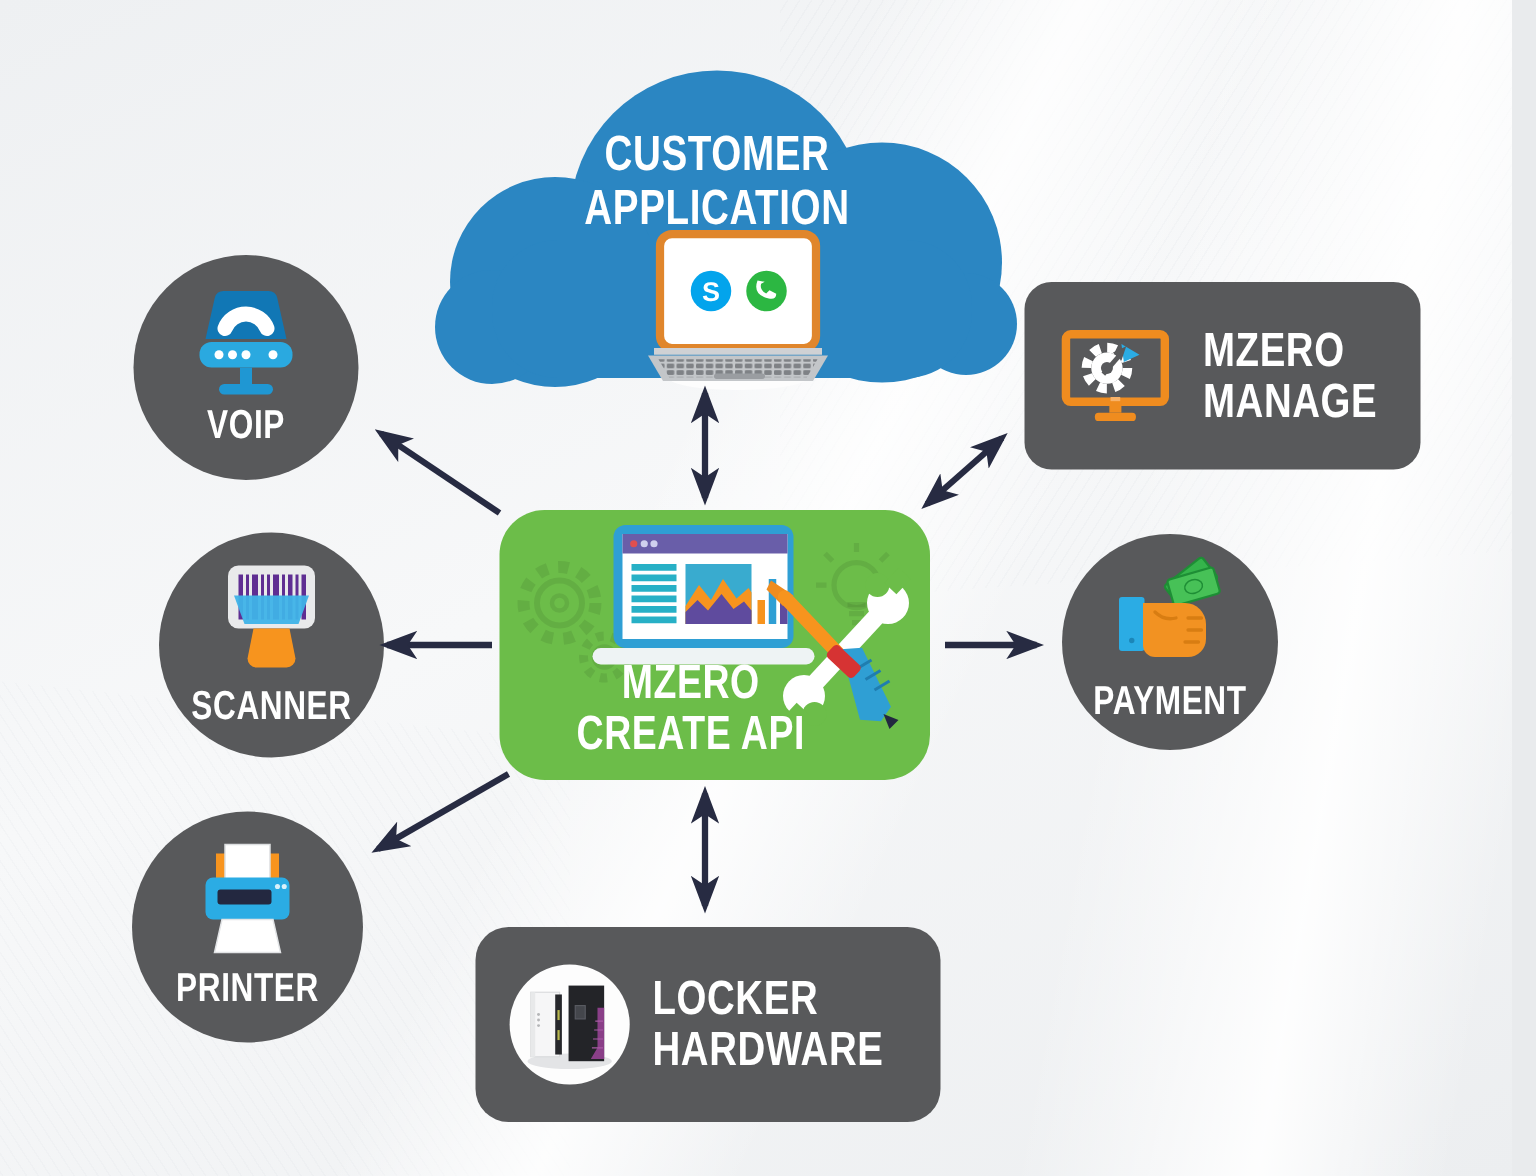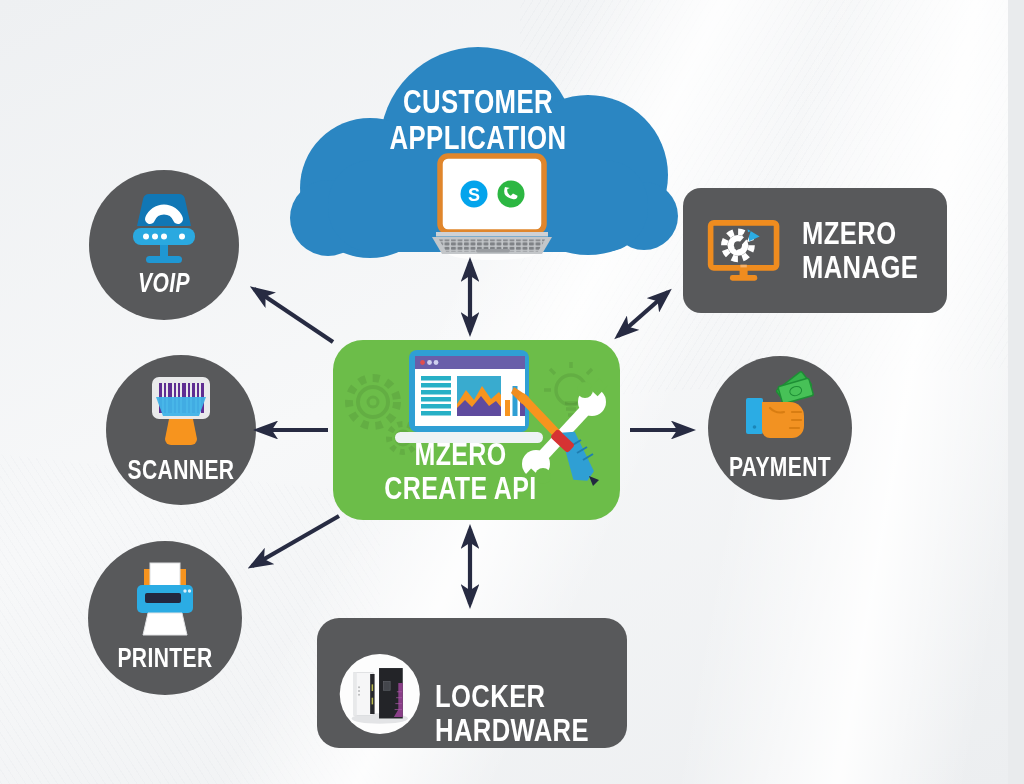--- a/index.html
+++ b/index.html
@@ -22,26 +22,26 @@
   .lbl{color:#fff;font-weight:700;letter-spacing:.5px;text-transform:uppercase;
        text-align:center;line-height:1.06;white-space:nowrap;}
   .lbl-lg{font-size:32px;}
   .lbl-md{font-size:27px;}
   .lbl-cloud{font-size:33px;line-height:1.08;}
   .node-circle{position:absolute;background:#58595b;border-radius:50%;}
   .node-box{position:absolute;background:#58595b;display:flex;align-items:center;}
   #cloud-label{left:300px;top:84px;width:356px;}
   #center-box{left:333px;top:340px;width:287px;height:180px;background:#6cbd49;border-radius:30px;}
   #center-label{left:0;top:98px;width:100%;transform:translateX(-16px) scaleX(.78);}
-  #voip-circle{left:89px;top:170px;width:150px;height:150px;font-style:italic;}
+  #voip-circle{left:89px;top:170px;width:150px;height:150px;}
   #scanner-circle{left:106px;top:355px;width:150px;height:150px;}
   #printer-circle{left:88px;top:541px;width:154px;height:154px;}
   #payment-circle{left:708px;top:356px;width:144px;height:144px;}
   #manage-box{left:683px;top:188px;width:264px;height:125px;border-radius:18px;}
-  #locker-box{left:317px;top:618px;width:310px;height:130px;border-radius:22px;align-items:flex-end;}
+  #locker-box{left:317px;top:618px;width:310px;height:130px;border-radius:22px;}
   .circle-label{position:absolute;left:0;width:100%;}
   #voip-circle .circle-label{bottom:22px;}
   #scanner-circle .circle-label{bottom:20px;}
   #printer-circle .circle-label{bottom:22px;}
   #payment-circle .circle-label{bottom:18px;}
   .circle-icon{position:absolute;left:50%;transform:translateX(-50%);}
   .box-lines{display:flex;flex-direction:column;justify-content:center;}
   #arrows{position:absolute;left:0;top:0;}
 </style>
 </head>

